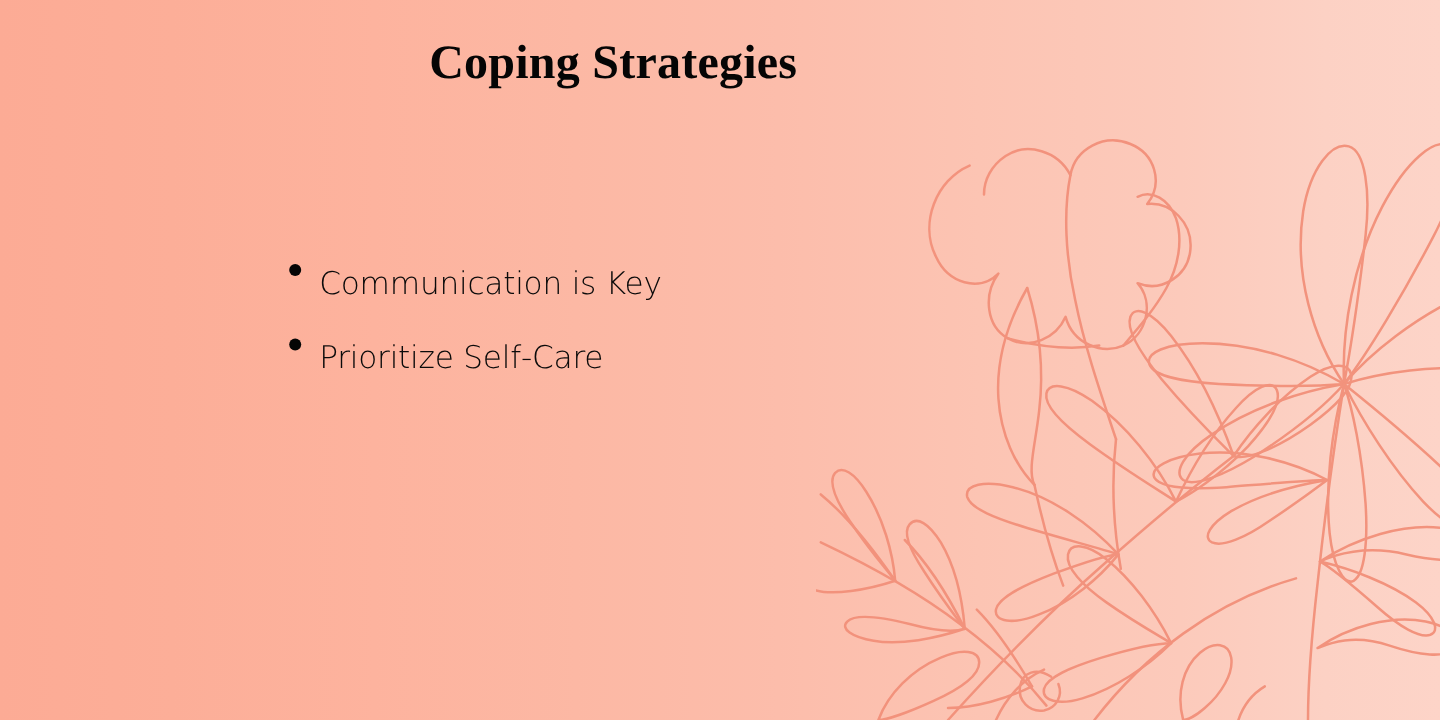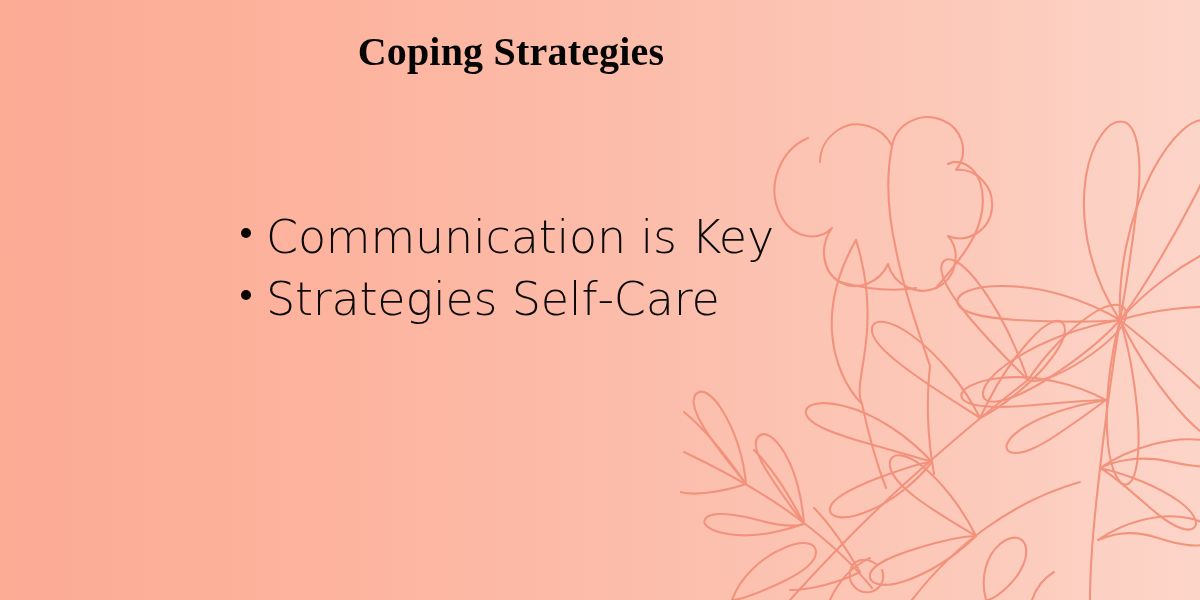--- a/index.html
+++ b/index.html
@@ -85,21 +85,21 @@
     height: 10px;
     border-radius: 50%;
     background: #050505;
     margin-left: 9px;
     position: relative;
     top: -14px;
   }
   #bullets .txt {
     font-family: "DejaVu Sans", "Liberation Sans", sans-serif;
     font-weight: 300;
-    font-size: 46px;
+    font-size: 26px;
     line-height: 46px;
     color: #0a0a0a;
     white-space: nowrap;
     letter-spacing: -0.2px;
   }
 </style>
 </head>
 <body>
 
 <div id="slide">
@@ -225,17 +225,17 @@
     <li>
       <span class="marker">
           <i></i>
         </span>
       <span class="txt">Communication is Key</span>
     </li>
     <li>
       <span class="marker">
           <i></i>
         </span>
-      <span class="txt">Strategies Self-Care</span>
+      <span class="txt">Prioritize Self-Care</span>
     </li>
   </ul>
 
 </div>
 
 </body></html>

